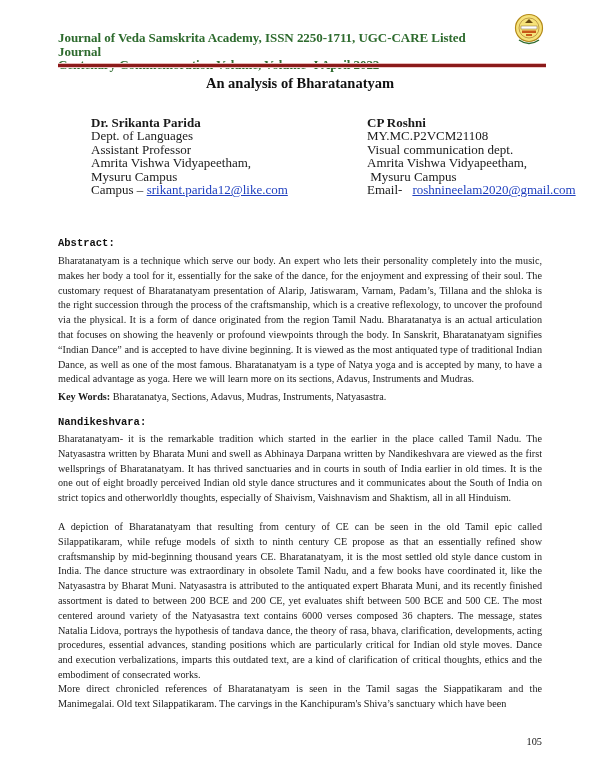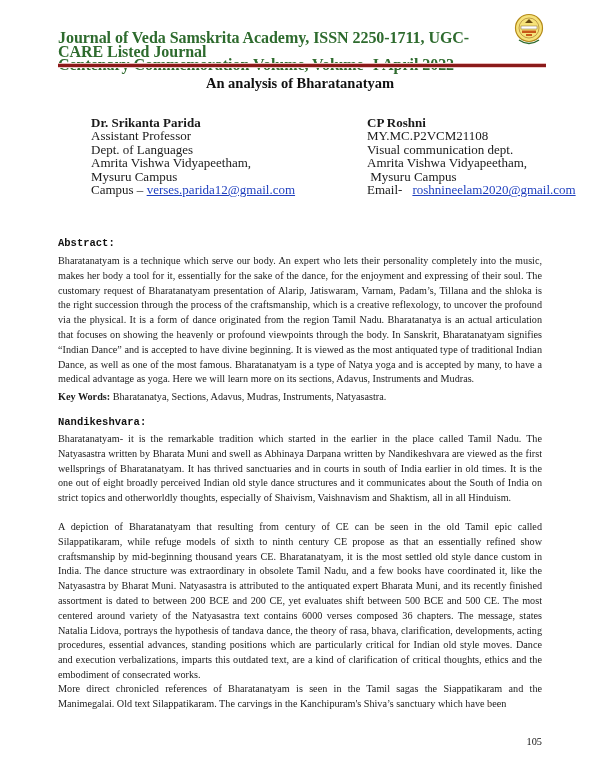--- a/index.html
+++ b/index.html
@@ -4,21 +4,21 @@
   <style>
     html, body { margin: 0; padding: 0; }
     body {
       width: 600px; height: 776px; background: #ffffff; overflow: hidden;
       font-family: "Liberation Serif", "DejaVu Serif", serif; color: #1a1a1a;
       position: relative;
     }
     .page { position: absolute; left: 0; top: 0; width: 600px; height: 776px; }
     .journal-header {
       position: absolute; left: 58px; top: 31px; width: 420px;
-      color: #2e6b2e; font-weight: bold; font-size: 16px; line-height: 13.5px;
+      color: #2e6b2e; font-weight: bold; font-size: 13px; line-height: 13.5px;
       letter-spacing: -0.05px;
     }
     .logo {
       position: absolute; left: 514px; top: 13px; width: 30px; height: 34px;
     }
     .rule {
       position: absolute; left: 58px; top: 64px; width: 488px; height: 3px;
       background: #8b1a1a; box-shadow: 0 -1px 0 #e9b9b9, 0 1px 0 #efcaca;
     }
     .title {
@@ -68,26 +68,26 @@
       <path d="M5 27 Q15 34 25 27" fill="none" stroke="#2e6b2e" stroke-width="1.4"></path>
     </svg>
   </div>
 
   <div class="rule"></div>
 
   <div class="title">An analysis of Bharatanatyam</div>
 
   <div class="author a1">
     <div class="name">Dr. Srikanta Parida</div>
+    <div>Dept. of Languages</div>
     <div>Assistant Professor</div>
-    <div>Dept. of Languages</div>
     <div>Amrita Vishwa Vidyapeetham,</div>
     <div>Mysuru Campus</div>
     <div class="email-row">
-      <span>Campus – </span><a>verses.parida12@gmail.com</a>
+      <span>Campus – </span><a>srikant.parida12@like.com</a>
     </div>
   </div>
 
   <div class="author a2">
     <div class="name">CP Roshni</div>
     <div>MY.MC.P2VCM21108</div>
     <div>Visual communication dept.</div>
     <div>Amrita Vishwa Vidyapeetham,</div>
     <div style="white-space:pre"> Mysuru Campus</div>
     <div class="email-row">

